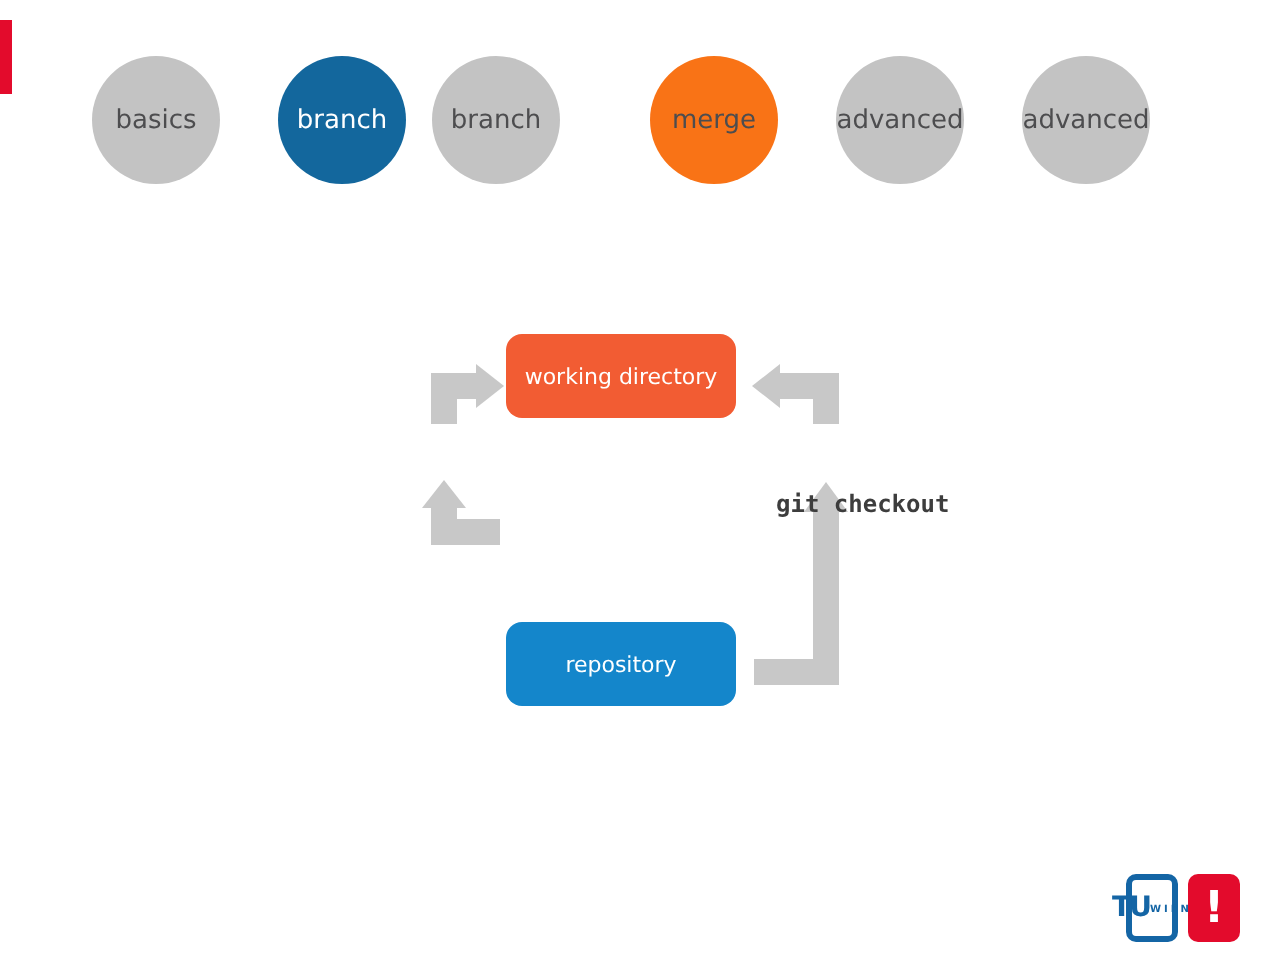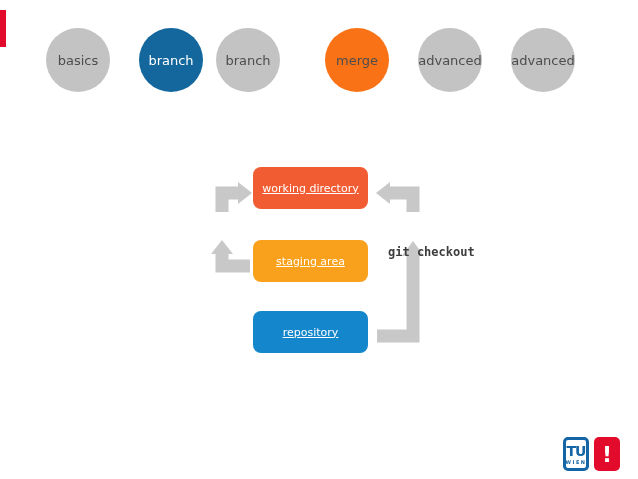--- a/index.html
+++ b/index.html
@@ -20,41 +20,41 @@
     display:flex;align-items:center;justify-content:center;
     font-size:13px;color:#4d4d4f;
   }
   .nav-circle.active{color:#ffffff;}
   .nav-c0{left:46px;} .nav-c1{left:139px;} .nav-c2{left:216px;}
   .nav-c3{left:325px;} .nav-c4{left:418px;} .nav-c5{left:511px;justify-content:center;}
   
   .dbox{
     position:absolute;left:253px;width:115px;height:42px;border-radius:8px;
     display:flex;align-items:center;justify-content:center;
-    color:#ffffff;font-size:11px;text-decoration:underline;
+    color:#ffffff;font-size:11px;
   }
   .box-working{top:167px;}
   .box-staging{top:240px;}
   .box-repo{top:311px;}
   
   .cmd{
     position:absolute;
     font-family:"DejaVu Sans Mono", monospace;
     font-weight:bold;font-size:12px;color:#3d3d3d;white-space:pre;
   }
   .cmd-reset{left:146px;top:218px;}
   .cmd-checkout{left:388px;top:221px;margin-top:24px;}
   
   .arrows{position:absolute;left:0;top:0;}
   
   .logo{position:absolute;left:563px;top:437px;display:flex;gap:5px;}
   .tu-box{
     width:26px;height:34px;box-sizing:border-box;
     border:3px solid #1465a5;border-radius:5px;background:#fff;
-    display:flex;flex-direction:column;align-items:center;justify-content:center;
+    display:flex;align-items:center;justify-content:center;
   }
   .tu-box .tu{
     color:#1465a5;font-weight:bold;font-size:14px;line-height:14px;letter-spacing:-1px;
   }
   .tu-box .wien{
     color:#1465a5;font-weight:bold;font-size:5px;line-height:6px;letter-spacing:1.5px;
     margin-top:1px;
   }
   .alert-box{
     width:26px;height:34px;border-radius:5px;
@@ -103,23 +103,20 @@
     </g>
     <g>
       <path d="M 377 336 L 413 336 L 413 256" fill="none" stroke-width="13" stroke-linejoin="miter" stroke="#c8c8c8"></path>
       <polygon points="402,256 424,256 413,241" fill="#c8c8c8"></polygon>
     </g>
   </svg>
 
   <div class="dbox box-working" style="background-color: rgb(242, 92, 51);">
     <span>working directory</span>
   </div>
-  <div class="dbox box-staging" style="background-color: rgb(249, 161, 29);">
-    <span>staging area</span>
-  </div>
   <div class="dbox box-repo" style="background-color: rgb(20, 134, 203);">
     <span>repository</span>
   </div>
 
   <div class="cmd cmd-checkout">git checkout</div>
 
   <div class="logo">
     <div class="tu-box">
       <div class="tu">TU</div>
       <div class="wien">WIEN</div>

